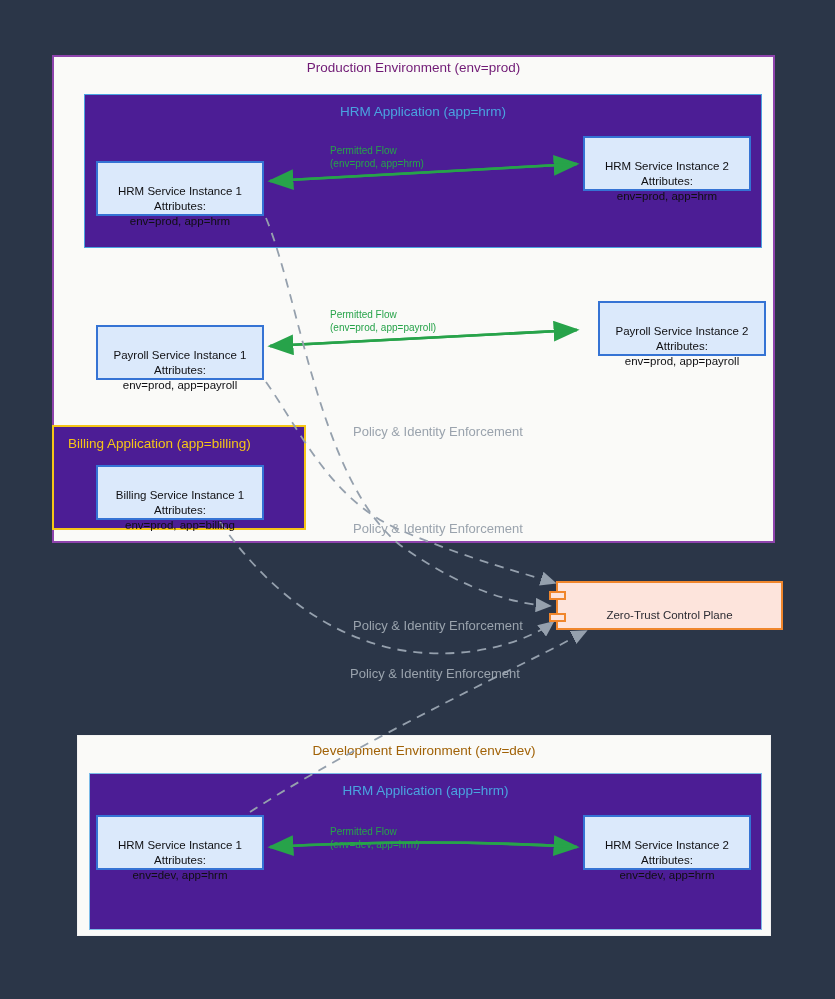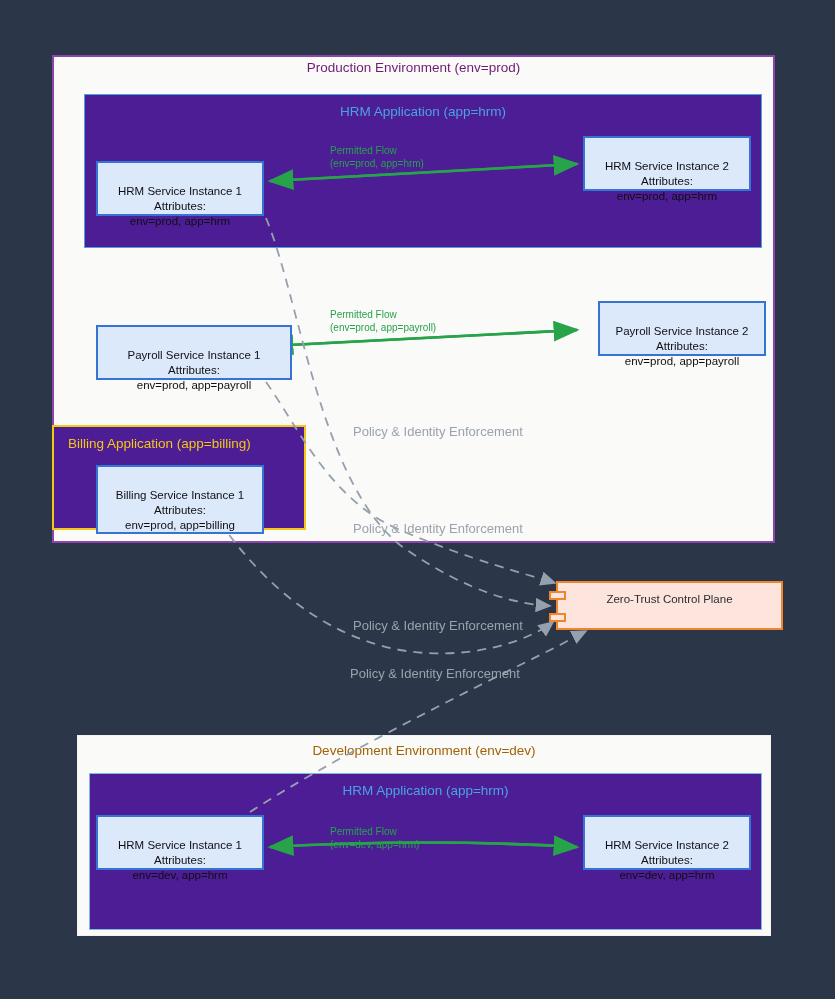--- a/index.html
+++ b/index.html
@@ -100,42 +100,42 @@
     font-size: 11.5px;
     line-height: 15px;
     color: #0f0f12;
     padding-top: 21px;
     white-space: nowrap;
   }
   .svc .ln { display: block; }
 
   .svc-hrm-p1   { left: 96px;  top: 161px; width: 168px; height: 55px; }
   .svc-hrm-p2   { left: 583px; top: 136px; width: 168px; height: 55px; }
-  .svc-pay-p1   { left: 96px;  top: 325px; width: 196px; height: 55px; }
+  .svc-pay-p1   { left: 96px;  top: 325px; width: 168px; height: 55px; }
   .svc-pay-p2   { left: 572px; top: 301px; width: 168px; height: 55px; margin-left: 26px; }
-  .svc-bil-p1   { left: 96px;  top: 465px; width: 168px; height: 69px; }
+  .svc-bil-p1   { left: 96px;  top: 465px; width: 168px; height: 55px; }
   .svc-hrm-d1   { left: 96px;  top: 815px; width: 168px; height: 55px; }
   .svc-hrm-d2   { left: 583px; top: 815px; width: 168px; height: 55px; }
 
   
   .ctrl {
     position: absolute;
     left: 556px; top: 581px;
     width: 227px; height: 49px;
     box-sizing: border-box;
     background: #fde4dc;
     border: 2px solid #f0862c;
     text-align: center;
     font-size: 11.5px;
     line-height: 16px;
     color: #2c2c33;
     padding-top: 8px;
     white-space: nowrap;
   }
-  .ctrl .ln { display: block; }
+  .ctrl .ln { display: block; margin-top: 16px; }
   .ctrl-tab {
     position: absolute;
     left: -9px;
     width: 17px; height: 9px;
     background: #fde4dc;
     border: 2px solid #f0862c;
     box-sizing: border-box;
   }
   .ctrl-tab.t1 { top: 8px; }
   .ctrl-tab.t2 { top: 30px; }

